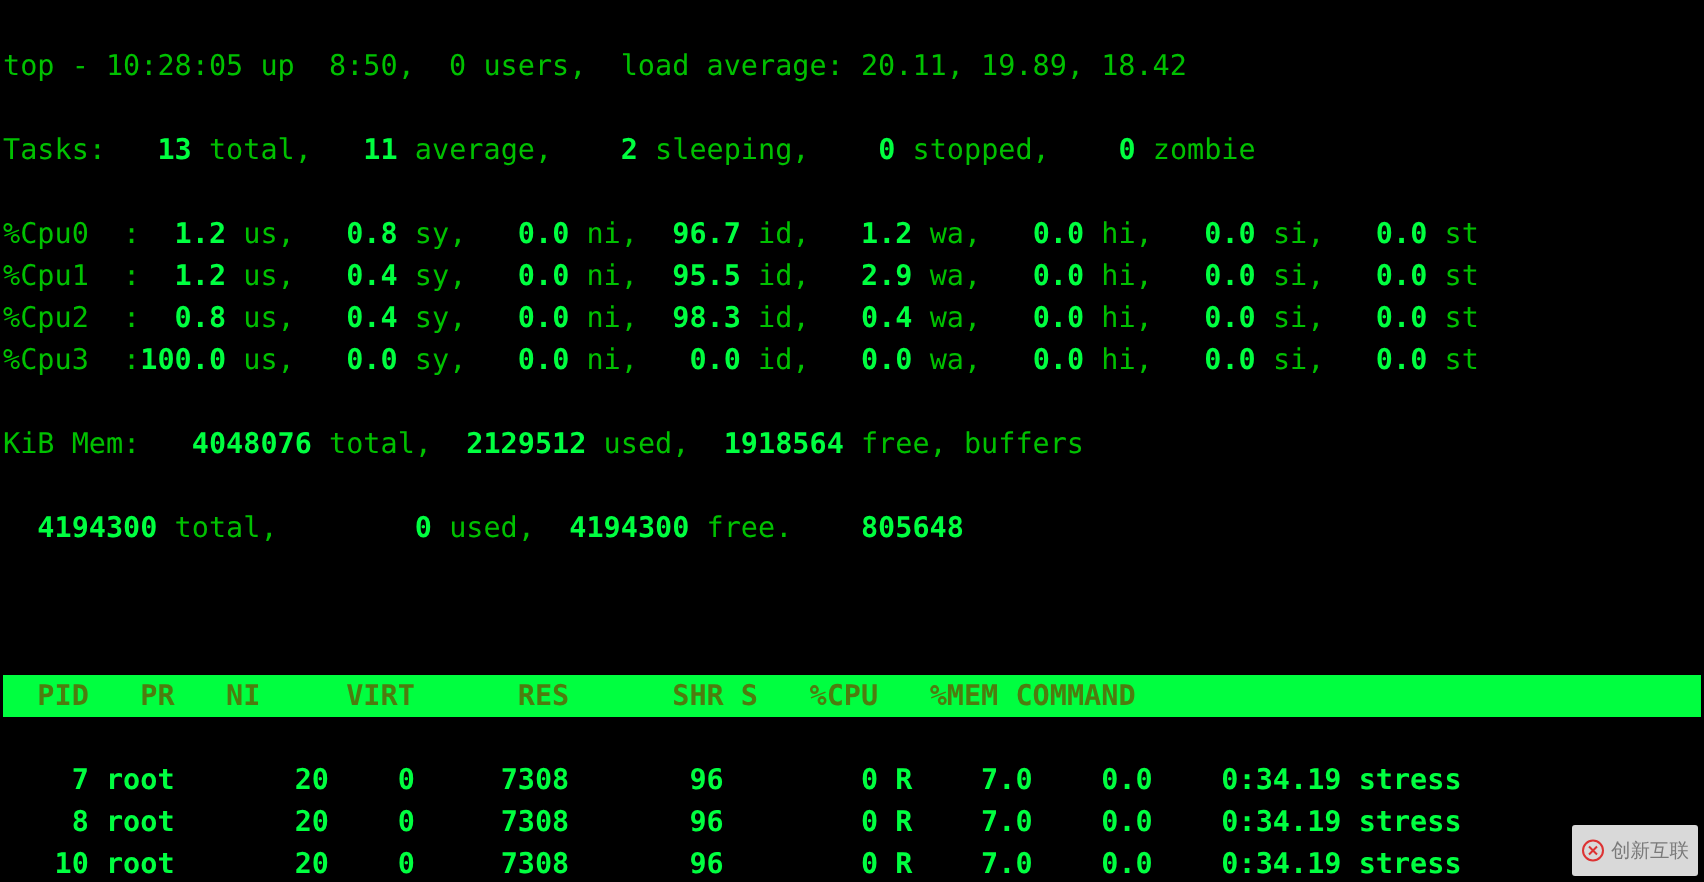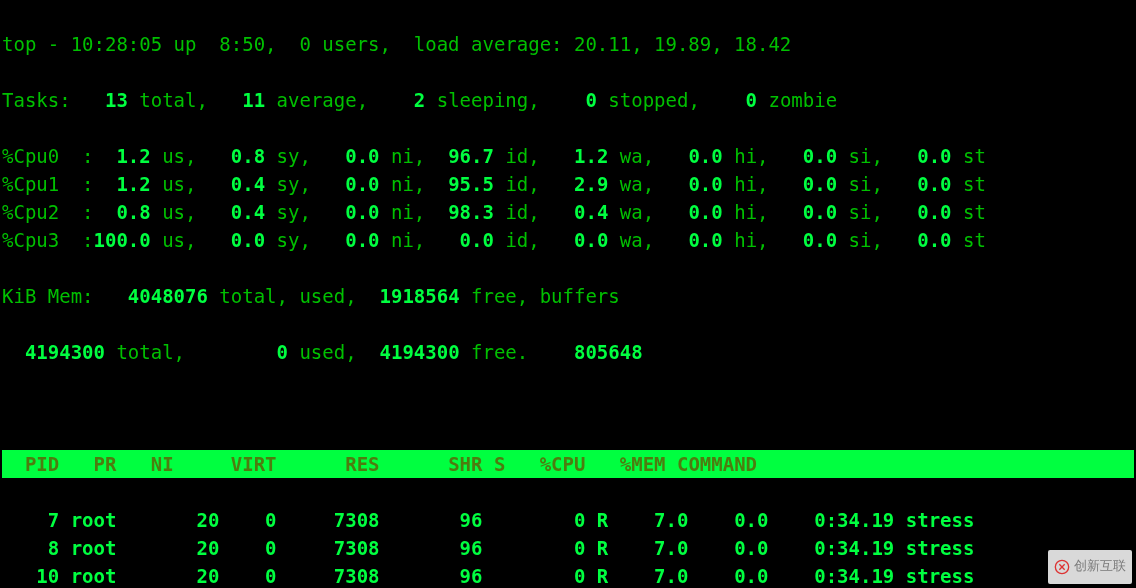--- a/index.html
+++ b/index.html
@@ -22,40 +22,40 @@
     padding: 2px 2px;
   }
   .dim   { color: #00c000; }             
   .bold  { color: #00ff40; font-weight: 700; }
   .hdr   { background: #00ff40; color: #4d7c0f; font-weight: 700; }
   .row   { display: flex; }                             
   .watermark {
     position: absolute;
     right: 4px;
     bottom: 4px;
-    font-family: Liberation Mono, monospace;
+    font-family: Liberation Sans, sans-serif;
     font-size: 13px;
     color: #7a7a7a;
     background: rgba(255,255,255,0.85);
     padding: 3px 6px;
     border-radius: 2px;
     display: flex;
     align-items: center;
     gap: 4px;
   }
   .watermark svg { width: 16px; height: 16px; }
 </style>
 </head>
 <body>
 
 <div class="screen">
 <div class="row"><span class="dim">top - 10:28:05 up  8:50,  0 users,  load average: 20.11, 19.89, 18.42</span></div>
 <div class="row" id="tasks-line"><span class="dim">Tasks: </span><span class="bold">  13 </span><span class="dim">total,  </span><span class="bold"> 11 </span><span class="dim">average,  </span><span class="bold">  2 </span><span class="dim">sleeping,  </span><span class="bold">  0 </span><span class="dim">stopped,  </span><span class="bold">  0 </span><span class="dim">zombie</span></div>
 <div id="cpu-lines"><div class="row"><span class="dim">%Cpu0  :</span><span class="bold">  1.2 </span><span class="dim">us, </span><span class="bold">  0.8 </span><span class="dim">sy, </span><span class="bold">  0.0 </span><span class="dim">ni, </span><span class="bold"> 96.7 </span><span class="dim">id, </span><span class="bold">  1.2 </span><span class="dim">wa, </span><span class="bold">  0.0 </span><span class="dim">hi, </span><span class="bold">  0.0 </span><span class="dim">si, </span><span class="bold">  0.0 </span><span class="dim">st</span></div><div class="row"><span class="dim">%Cpu1  :</span><span class="bold">  1.2 </span><span class="dim">us, </span><span class="bold">  0.4 </span><span class="dim">sy, </span><span class="bold">  0.0 </span><span class="dim">ni, </span><span class="bold"> 95.5 </span><span class="dim">id, </span><span class="bold">  2.9 </span><span class="dim">wa, </span><span class="bold">  0.0 </span><span class="dim">hi, </span><span class="bold">  0.0 </span><span class="dim">si, </span><span class="bold">  0.0 </span><span class="dim">st</span></div><div class="row"><span class="dim">%Cpu2  :</span><span class="bold">  0.8 </span><span class="dim">us, </span><span class="bold">  0.4 </span><span class="dim">sy, </span><span class="bold">  0.0 </span><span class="dim">ni, </span><span class="bold"> 98.3 </span><span class="dim">id, </span><span class="bold">  0.4 </span><span class="dim">wa, </span><span class="bold">  0.0 </span><span class="dim">hi, </span><span class="bold">  0.0 </span><span class="dim">si, </span><span class="bold">  0.0 </span><span class="dim">st</span></div><div class="row"><span class="dim">%Cpu3  :</span><span class="bold">100.0 </span><span class="dim">us, </span><span class="bold">  0.0 </span><span class="dim">sy, </span><span class="bold">  0.0 </span><span class="dim">ni, </span><span class="bold">  0.0 </span><span class="dim">id, </span><span class="bold">  0.0 </span><span class="dim">wa, </span><span class="bold">  0.0 </span><span class="dim">hi, </span><span class="bold">  0.0 </span><span class="dim">si, </span><span class="bold">  0.0 </span><span class="dim">st</span></div></div>
-<div class="row" id="mem-line"><span class="dim">KiB Mem: </span><span class="bold">  4048076 </span><span class="dim">total, </span><span class="dim">used, </span><span class="bold"> 1918564 </span><span class="dim">free, </span><span class="dim">buffers</span></div>
+<div class="row" id="mem-line"><span class="dim">KiB Mem: </span><span class="bold">  4048076 </span><span class="dim">total, </span><span class="bold"> 2129512 </span><span class="dim">used, </span><span class="bold"> 1918564 </span><span class="dim">free, </span><span class="dim">buffers</span></div>
 <div class="row" id="swap-line"><span class="bold">  4194300 </span><span class="dim">total, </span><span class="bold">       0 </span><span class="dim">used, </span><span class="bold"> 4194300 </span><span class="dim">free. </span><span class="bold">   805648 </span></div>
 <div class="row">&nbsp;</div>
 <div class="row hdr" id="hdr-line"><span>  PID </span><span>  PR </span><span>  NI </span><span>    VIRT </span><span>     RES </span><span>     SHR </span><span>S </span><span>  %CPU </span><span>  %MEM </span><span>COMMAND </span><span>                              </span></div>
 <div id="proc-lines"><div class="row"><span class="bold">    7 </span><span class="bold">root     </span><span class="bold">  20 </span><span class="bold">   0 </span><span class="bold">    7308 </span><span class="bold">      96 </span><span class="bold">       0 </span><span class="bold">R </span><span class="bold">   7.0 </span><span class="bold">   0.0 </span><span class="bold">   0:34.19 </span><span class="bold">stress</span></div><div class="row"><span class="bold">    8 </span><span class="bold">root     </span><span class="bold">  20 </span><span class="bold">   0 </span><span class="bold">    7308 </span><span class="bold">      96 </span><span class="bold">       0 </span><span class="bold">R </span><span class="bold">   7.0 </span><span class="bold">   0.0 </span><span class="bold">   0:34.19 </span><span class="bold">stress</span></div><div class="row"><span class="bold">   10 </span><span class="bold">root     </span><span class="bold">  20 </span><span class="bold">   0 </span><span class="bold">    7308 </span><span class="bold">      96 </span><span class="bold">       0 </span><span class="bold">R </span><span class="bold">   7.0 </span><span class="bold">   0.0 </span><span class="bold">   0:34.19 </span><span class="bold">stress</span></div></div>
 </div>
 
 <div class="watermark">
   <svg viewBox="0 0 24 24" fill="none">
     <circle cx="12" cy="12" r="10" stroke="#d33" stroke-width="2"></circle>
     <path d="M8 8 L16 16 M16 8 L8 16" stroke="#d33" stroke-width="2"></path>

